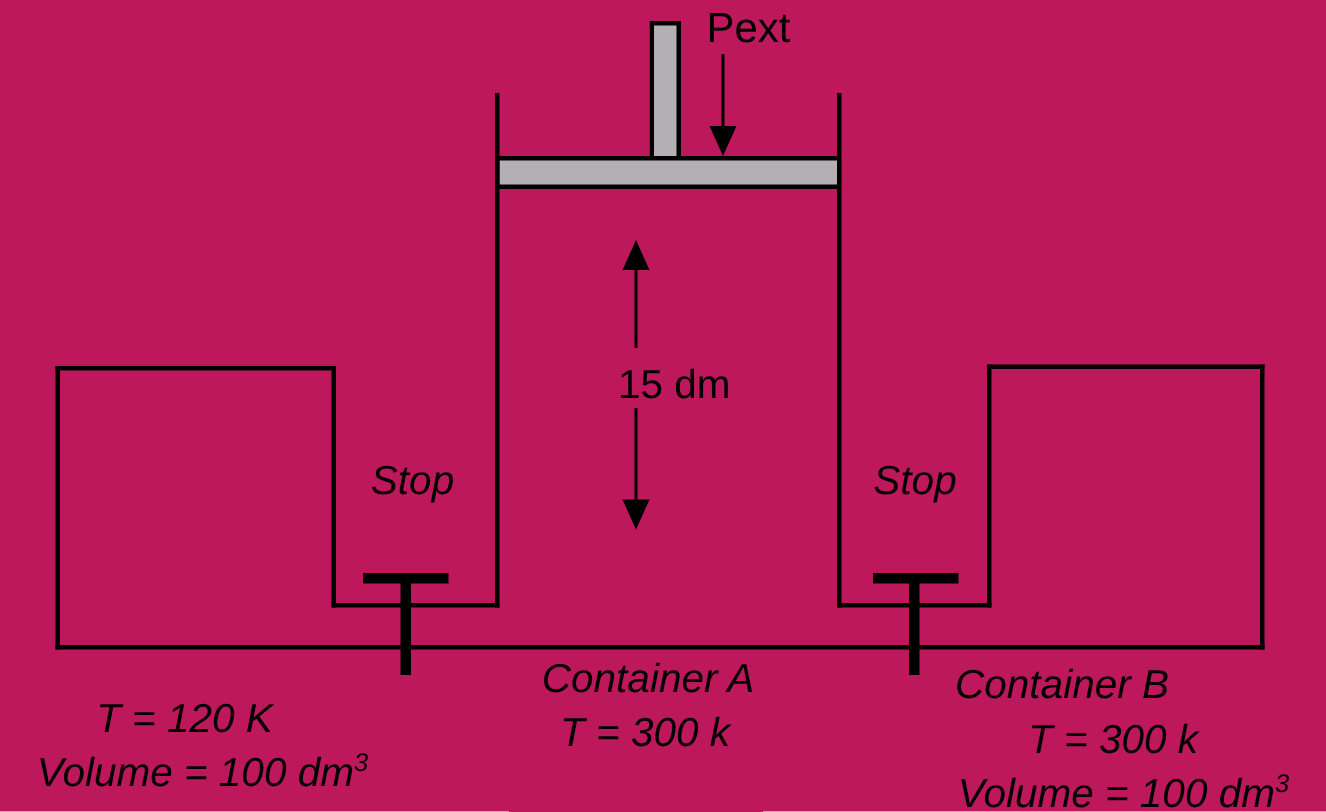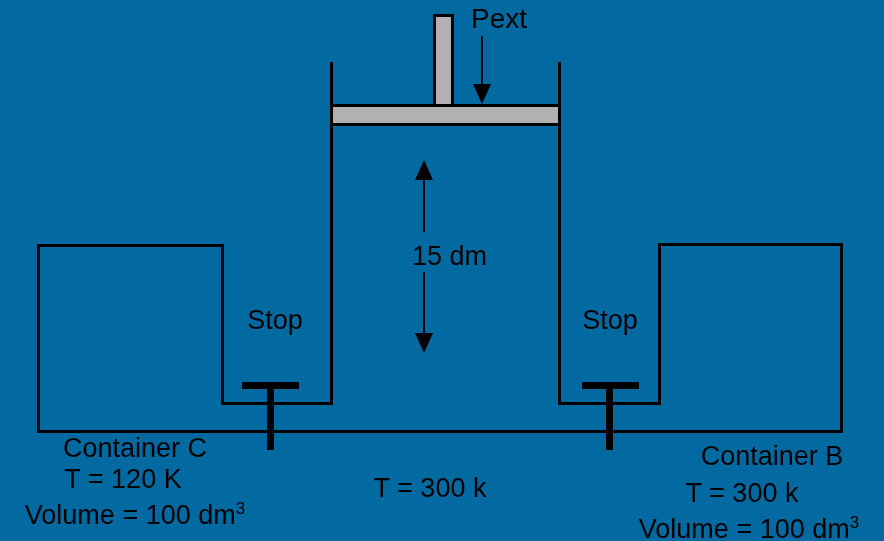--- a/index.html
+++ b/index.html
@@ -1,38 +1,38 @@
 <!DOCTYPE html>
 <html style="--piston-gray: #b3b0b3;"><head>
 <meta charset="utf-8">
 <style>
   html, body { margin: 0; padding: 0; background: #ffffff; }
   .stage {
     position: relative;
     width: 884px;
     height: 541px;
-    background: #0369a1;
+    background: #be185d;
     overflow: hidden;
     font-family: "Liberation Sans", sans-serif;
   }
   .ln { position: absolute; background: #000000; }
   .grayblock {
     position: absolute;
     background: var(--piston-gray, #b3b0b3);
     border: 3px solid #000000;
     box-sizing: border-box;
   }
   .txt {
     position: absolute;
     color: #000000;
     font-size: 27px;
     line-height: 30px;
     white-space: nowrap;
   }
-  .center { transform: translateX(-50%); text-align: right; }
+  .center { transform: translateX(-50%); text-align: right; font-style: italic; }
   .tri { position: absolute; width: 0; height: 0; }
   .tri-down {
     border-left: 9px solid transparent;
     border-right: 9px solid transparent;
     border-top: 20px solid #000000;
   }
   .tri-up {
     border-left: 9px solid transparent;
     border-right: 9px solid transparent;
     border-bottom: 20px solid #000000;
@@ -80,23 +80,23 @@
   </div>
   <div class="ln" style="left:242px; top:382px; width:57px; height:7px;"></div>
   <div class="ln" style="left:267px; top:382px; width:7px; height:68px;"></div>
 
   <div class="txt center stopcock-label" style="left:610px; top:303px;">
     <div>Stop</div>
   </div>
   <div class="ln" style="left:582px; top:382px; width:57px; height:7px;"></div>
   <div class="ln" style="left:606px; top:382px; width:7px; height:68px;"></div>
 
-  <div class="txt center" style="left:135px; top:433px;">Container C</div>
   <div class="txt center" style="left:123px; top:464px;">T = 120 K</div>
   <div class="txt center" style="left:135px; top:494px;"><span>Volume = 100 dm</span><sup>3</sup></div>
 
+  <div class="txt center" style="left:432px; top:437px;">Container A</div>
   <div class="txt center" style="left:430px; top:473px;">T = 300 k</div>
 
-  <div class="txt center" style="left:772px; top:441px;">Container B</div>
+  <div class="txt center" style="left:708px; top:441px;">Container B</div>
   <div class="txt center" style="left:742px; top:478px;">T = 300 k</div>
   <div class="txt center" style="left:749px; top:508px;"><span>Volume = 100 dm</span><sup>3</sup></div>
 
 </div>
 
 </body></html>

